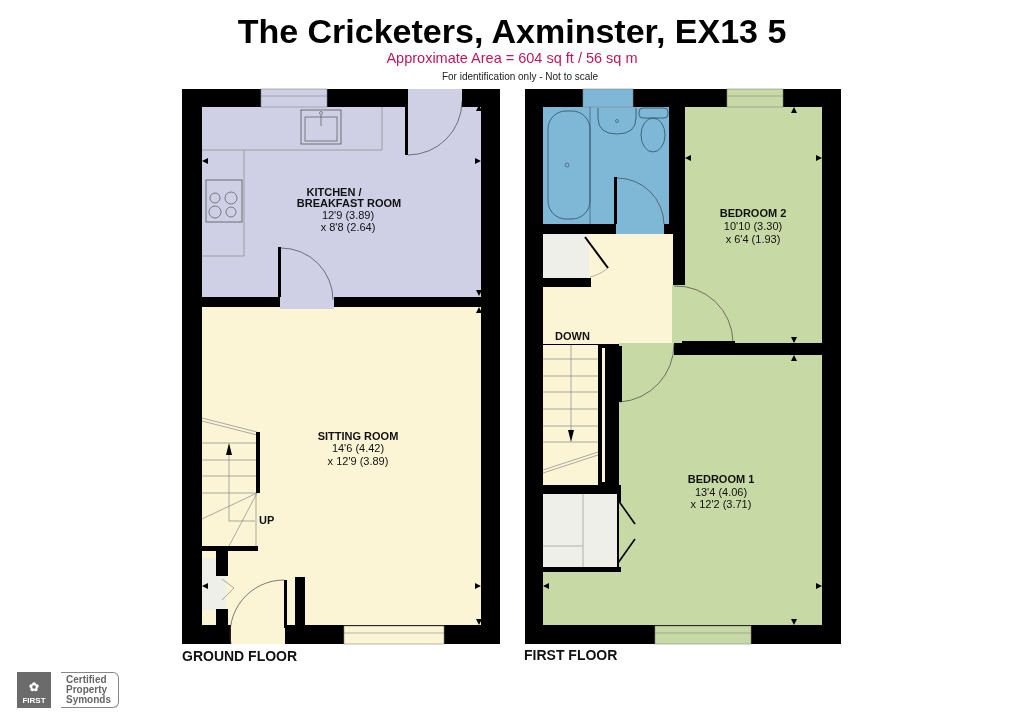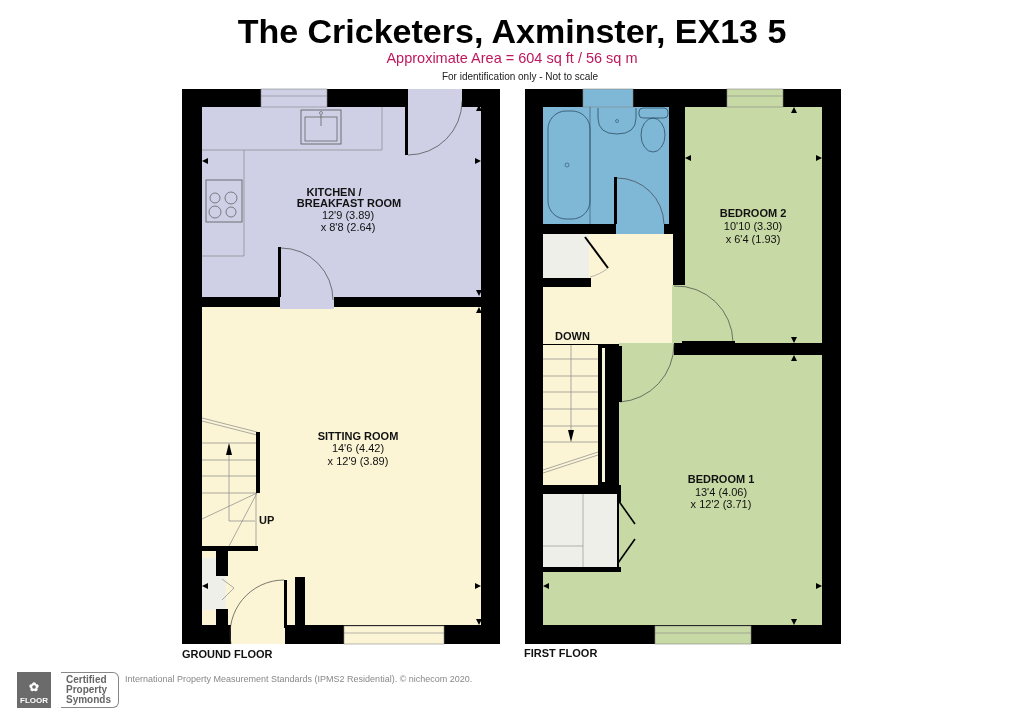--- a/index.html
+++ b/index.html
@@ -3,21 +3,21 @@
 <meta charset="utf-8">
 <style>
   html, body { margin: 0; padding: 0; background: #ffffff; }
   body { width: 1024px; height: 724px; position: relative; overflow: hidden; font-family: "Liberation Sans", sans-serif; }
   .title { position: absolute; left: 0; width: 1024px; top: 12px; text-align: center; font-size: 34px; font-weight: bold; color: #000; }
   .subtitle { position: absolute; left: 0; width: 1024px; top: 50px; text-align: center; font-size: 14.5px; color: #be185d; }
   .note { position: absolute; left: 8px; width: 1024px; top: 71px; text-align: center; font-size: 10px; color: #222; }
   svg.plan { position: absolute; left: 0; top: 0; }
   .room-label { font-family: "Liberation Sans", sans-serif; font-size: 11px; font-weight: bold; fill: #111; text-anchor: middle; }
   .room-dim { font-family: "Liberation Sans", sans-serif; font-size: 11px; fill: #111; text-anchor: middle; }
-  .floor-label { position: absolute; font-size: 11px; font-weight: bold; color: #111; }
+  .floor-label { position: absolute; font-size: 14px; font-weight: bold; color: #111; }
   .stair-label { font-family: "Liberation Sans", sans-serif; font-size: 11px; font-weight: bold; fill: #111; }
   .footer-badge { position: absolute; left: 17px; top: 672px; width: 102px; height: 36px; display: flex; }
   .badge-logo { width: 34px; height: 36px; background: #6b6b6b; color: #fff; font-size: 8px; font-weight: bold; display: flex; flex-direction: column; align-items: center; justify-content: flex-end; padding-bottom: 3px; box-sizing: border-box; }
   .badge-logo .glyph { font-size: 12px; margin-bottom: 2px; }
   .badge-text { flex: 1; border: 1px solid #888; border-left: none; border-radius: 0 6px 6px 0; margin-left: 10px; font-size: 10px; font-weight: bold; color: #666; line-height: 10px; padding: 2px 5px; box-sizing: border-box; }
   .footer-text { position: absolute; left: 125px; top: 674px; font-size: 9px; color: #888; line-height: 11px; }
 </style>
 </head>
 <body>
 
@@ -203,24 +203,23 @@
     <text class="stair-label" x="555" y="340">DOWN</text>
   </g>
 </svg>
 
 <div class="floor-label" style="left:182px; top:648px;">GROUND FLOOR</div>
 <div class="floor-label" style="left:524px; top:647px;">FIRST FLOOR</div>
 
 <div class="footer-badge">
   <div class="badge-logo">
     <span class="glyph">✿</span>
-    <span>FLOOR</span>
+    <span>FIRST</span>
   </div>
   <div class="badge-text">
     <div>Certified</div>
     <div>Property</div>
     <div>Symonds</div>
   </div>
 </div>
 
 <div class="footer-text">
-  <div>International Property Measurement Standards (IPMS2 Residential).  © nichecom 2020.</div>
 </div>
 
 </body></html>

